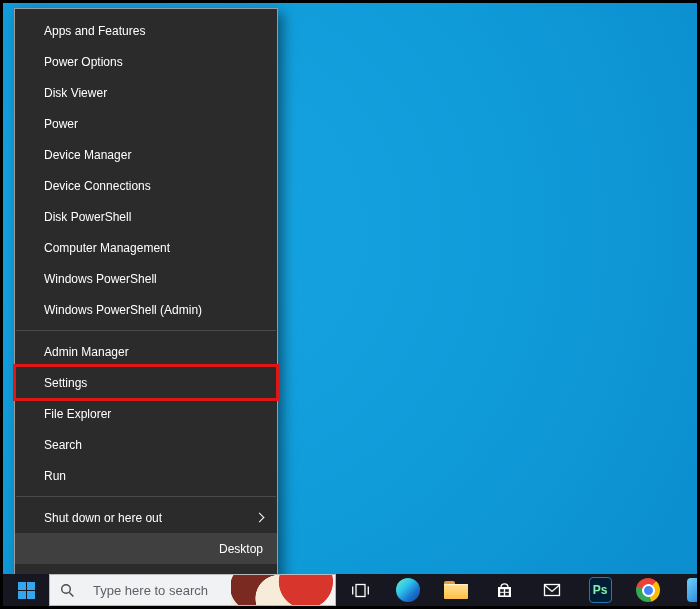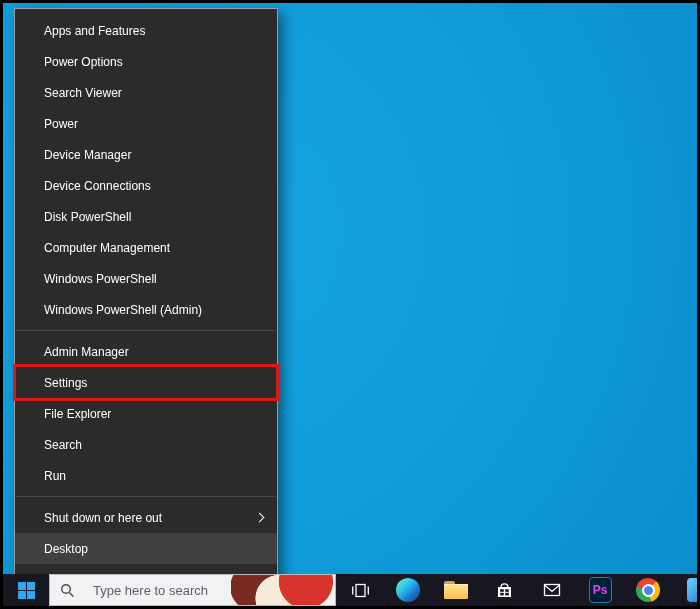--- a/index.html
+++ b/index.html
@@ -19,21 +19,21 @@
     background: var(--menu-bg,#2b2b2b);
     border:1px solid #9a9a9a;
     padding:6px 0 24px 0;
     box-shadow: 5px 5px 12px rgba(0,0,0,.45);
   }
   .menu-item {
     position:relative; height:31px; display:flex; align-items:center;
     padding:0 14px 0 29px; color:#ffffff; font-size:12px; cursor:pointer;
     white-space:nowrap;
   }
-  .menu-item.hovered { background: var(--menu-hover,#404040); }
+  .menu-item.hovered { background: var(--menu-hover,#404040); justify-content: flex-end; }
   .menu-sep { height:1px; background:#4a4a4a; margin:5px 1px; }
   .annotation-box {
     position:absolute; left:-2px; right:-2px; top:-3px; bottom:-3px;
     border:3px solid var(--annotation-red,#df1616); pointer-events:none;
   }
   .chevron {
     margin-left:auto; width:7px; height:7px;
     border-top:1.5px solid #fff; border-right:1.5px solid #fff;
     transform: rotate(45deg);
   }
@@ -80,21 +80,21 @@
     content:""; position:absolute; left:0; top:0; width:11px; height:6px;
     background:#e69b3c; border-radius:2px 2px 0 0;
   }
   .folder-icon::after {
     content:""; position:absolute; left:0; top:3px; right:0; bottom:0;
     background: linear-gradient(180deg,#ffe294 0%, #febf49 100%);
     border-radius:1px; box-shadow: inset 0 1px 0 #fff3c4;
   }
   .ps-icon {
     width:23px; height:26px; background:#001e36; border:1px solid #2877b4;
-    border-radius:4px; color:#d946ef; font-size:12px; font-weight:bold;
+    border-radius:4px; color:#86efac; font-size:12px; font-weight:bold;
     display:flex; align-items:center; justify-content:center;
   }
   .chrome-icon {
     position:relative; width:24px; height:24px; border-radius:50%;
     background: conic-gradient(from 45deg, #fbbc04 0 120deg, #34a853 120deg 240deg, #ea4335 240deg 360deg);
   }
   .chrome-icon::after {
     content:""; position:absolute; left:50%; top:50%; width:9px; height:9px;
     margin:-6.5px 0 0 -6.5px; border-radius:50%;
     background:#4285f4; border:2px solid #fff;
@@ -112,21 +112,21 @@
   <div class="wallpaper"></div>
 
   <div class="winx-menu">
     <div class="menu-item">
         <span>Apps and Features</span>
       </div>
     <div class="menu-item">
         <span>Power Options</span>
       </div>
     <div class="menu-item">
-        <span>Search Viewer</span>
+        <span>Disk Viewer</span>
       </div>
     <div class="menu-item">
         <span>Power</span>
       </div>
     <div class="menu-item">
         <span>Device Manager</span>
       </div>
     <div class="menu-item">
         <span>Device Connections</span>
       </div>

